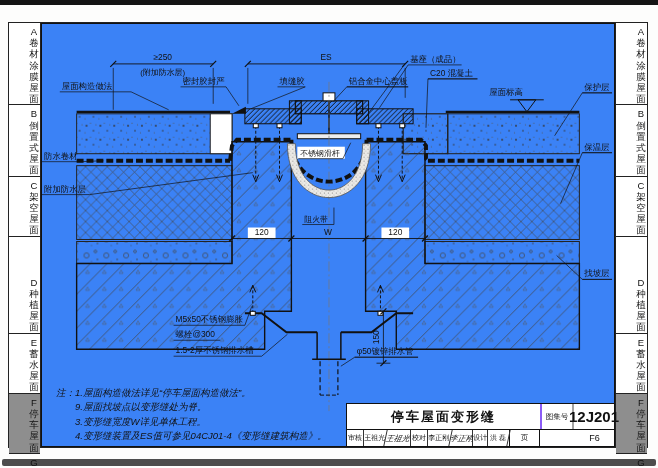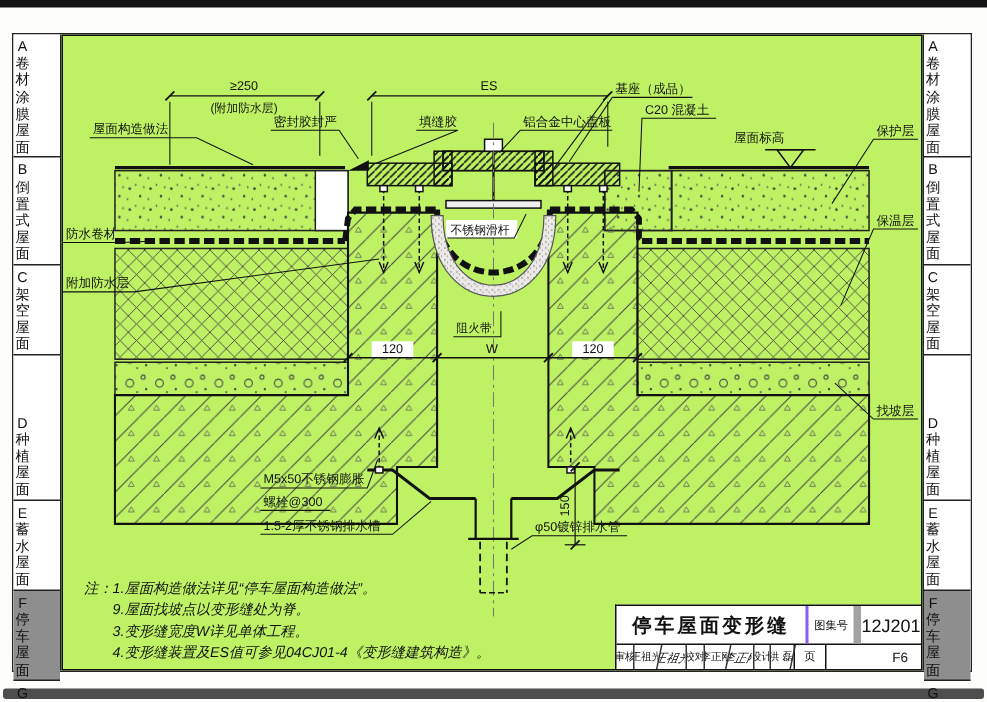--- a/index.html
+++ b/index.html
@@ -4,38 +4,38 @@
 <style>
   html,body{margin:0;padding:0;}
   body{width:658px;height:468px;position:relative;background:#fdfdfc;overflow:hidden;
        font-family:"Liberation Sans","DejaVu Sans",sans-serif;color:#111;}
   .topbar{position:absolute;left:0;top:0;width:658px;height:5px;background:#141414;}
   .bottombar{position:absolute;left:2px;right:2px;bottom:2px;height:7px;background:#4d4d4d;border-radius:2px;}
   .sheet{position:absolute;left:8px;top:22px;width:640px;height:426px;display:flex;border:1px solid #222;background:#fff;box-sizing:border-box;}
   .tabcol{width:32px;display:flex;flex-direction:column;box-sizing:border-box;background:#fff;}
   .tabcol.left{border-right:1px solid #222;}
   .tabcol.right{border-left:1px solid #222;}
-  .tab{border-bottom:1px solid #222;display:flex;justify-content:flex-start;align-items:flex-start;padding-top:3px;box-sizing:border-box;}
+  .tab{border-bottom:1px solid #222;display:flex;justify-content:flex-end;align-items:flex-start;padding-top:3px;box-sizing:border-box;}
   .tab:last-child{border-bottom:none;}
   .tab span{display:block;width:12px;word-break:break-all;text-align:center;font-size:9.5px;line-height:1.18;}
   .tab.f0{flex:7;} .tab.f1{flex:6;} .tab.f2{flex:5;} .tab.f3{flex:5;margin-top:37px;} .tab.f4{flex:5;}
   .tab.f5{flex:5;} .tab.f6{flex:6;}
   .tab.active{background:#8e8e8e;}
-  .canvas{flex:1;position:relative;border:1.5px solid #111;box-sizing:border-box;background:#bef264;}
+  .canvas{flex:1;position:relative;border:1.5px solid #111;box-sizing:border-box;background:#3b82f6;}
   .canvas svg{position:absolute;left:0;top:0;width:100%;height:100%;}
   svg text{font-family:"Liberation Sans","DejaVu Sans",sans-serif;fill:#111;}
   .notes{position:absolute;left:14px;top:362px;width:310px;font-size:9.5px;line-height:1.5;}
   .notes .nl{white-space:nowrap;font-style:italic;}
   .notes .nl.ind{padding-left:19px;}
-  .tblock{position:absolute;right:0;bottom:0;width:204px;height:43px;border-left:1.5px solid #111;border-top:1.5px solid #111;box-sizing:border-box;background:#fff;display:flex;flex-direction:column;}
+  .tblock{position:absolute;right:0;bottom:0;width:268px;height:43px;border-left:1.5px solid #111;border-top:1.5px solid #111;box-sizing:border-box;background:#fff;display:flex;flex-direction:column;}
   .tb-r1{height:25px;display:flex;border-bottom:1px solid #111;}
   .tb-r2{flex:1;display:flex;align-items:stretch;}
   .tb-title{flex:1;display:flex;align-items:center;justify-content:center;font-size:13px;font-weight:bold;letter-spacing:2px;}
   .tb-lab{width:30px;border-left:2px solid #8b5cf6;display:flex;align-items:center;justify-content:center;font-size:7.5px;}
-  .tb-val{width:40px;border-left:5px solid #a3a3a3;display:flex;align-items:center;justify-content:center;font-size:12px;font-weight:normal;}
+  .tb-val{width:40px;border-left:2px solid #a3a3a3;display:flex;align-items:center;justify-content:center;font-size:15px;font-weight:bold;}
   .c{display:flex;align-items:center;justify-content:center;font-size:7px;border-left:0.5px solid #333;overflow:hidden;white-space:nowrap;}
   .c:first-child{border-left:none;}
   .sig{font-style:italic;transform:skewX(-12deg);font-size:8px;}
 </style>
 </head>
 <body>
 
 <div class="topbar"></div>
 <div class="bottombar"></div>
 

